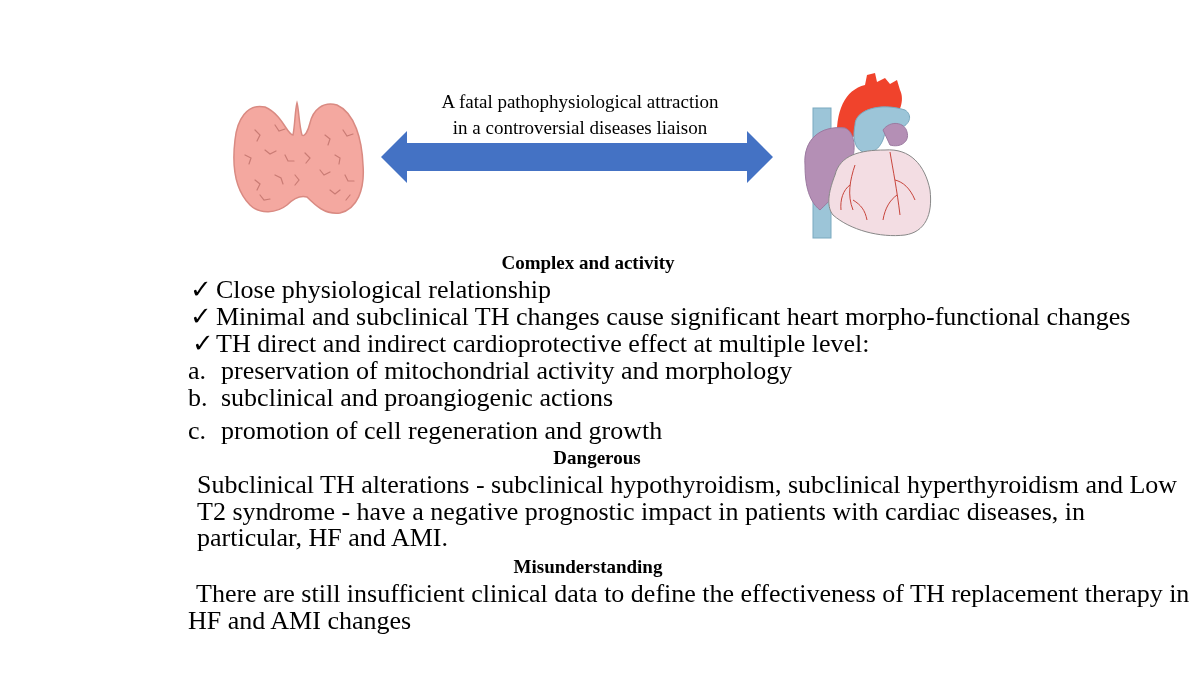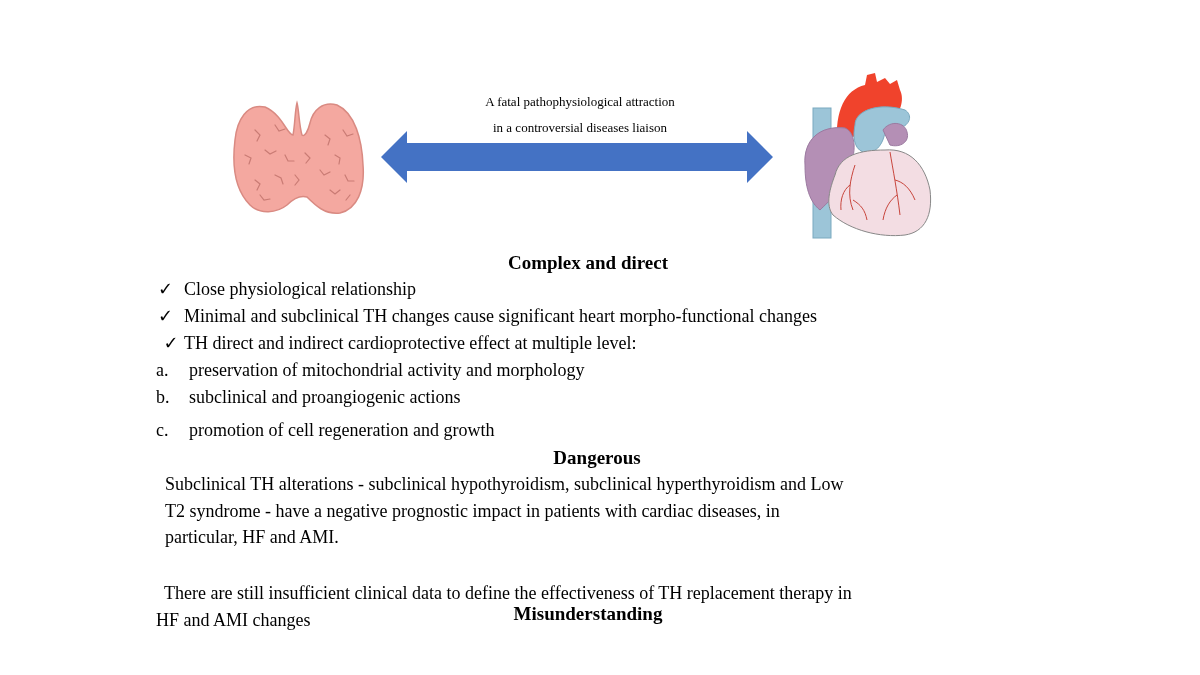--- a/index.html
+++ b/index.html
@@ -1,21 +1,21 @@
 <!DOCTYPE html>
 <html><head>
   <meta charset="utf-8">
   <style>
     html, body { margin:0; padding:0; background:#ffffff; }
     body { width:1200px; height:675px; position:relative; overflow:hidden;
            font-family: "Liberation Serif", "DejaVu Serif", serif; color:#000; }
     .abs { position:absolute; }
-    .title-text { font-size:13px; line-height:24px; text-align:center; white-space:nowrap; }
+    .title-text { font-size:19px; line-height:24px; text-align:center; white-space:nowrap; }
     .heading { font-size:19px; font-weight:bold; text-align:center; white-space:nowrap; line-height:24px; }
-    .line { font-size:18px; line-height:27px; white-space:nowrap; }
+    .line { font-size:26px; line-height:27px; white-space:nowrap;margin-left:32px; }
     .mark { display:inline-block; width:26px; }
     .letter { display:inline-block; width:33px; }
   </style>
 </head>
 <body>
 
 <div class="abs" style="left:225px; top:95px; width:150px; height:125px;">
   <svg width="150" height="125" viewBox="0 0 150 125">
     <path d="M40 12 C22 8 12 25 10 45 C7 70 10 95 25 110 C35 120 52 118 62 110 C68 104 75 100 82 102 C90 110 100 120 115 118 C132 114 140 95 138 70 C137 45 130 18 112 10 C98 6 88 15 85 28 C83 36 80 42 77 40 C74 30 74 15 72 8 C70 15 70 30 68 40 C62 40 58 20 40 12 Z" fill="#f4a8a0" stroke="#d98a82" stroke-width="1.5"></path>
     <g stroke="#c97b74" stroke-width="1.2" fill="none" stroke-linecap="round">
@@ -64,21 +64,21 @@
 
     <path d="M40 105 C45 85 65 80 90 80 C115 78 130 95 135 120 C138 145 130 162 110 165 C85 168 55 160 38 145 C30 135 35 118 40 105 Z" fill="#f3dde3" stroke="#888" stroke-width="1"></path>
 
     <g stroke="#c8453c" stroke-width="1" fill="none">
       <path d="M95 82 C98 100 102 120 105 145 M100 110 C108 112 115 118 120 130 M102 125 C95 130 90 138 88 150"></path>
       <path d="M60 95 C55 110 52 125 58 140 M55 115 C48 120 45 130 46 140 M58 130 C66 135 70 140 72 150"></path>
     </g>
   </svg>
 </div>
 
-<div class="abs heading" style="left:388px; top:251px; width:400px;">Complex and direct</div>
+<div class="abs heading" style="left:388px; top:251px; width:400px;">Complex and activity</div>
 
 <div class="abs line" style="left:158px; top:276px;">
   <span class="mark">✓</span><span>Close physiological relationship</span>
 </div>
 <div class="abs line" style="left:158px; top:303px;">
   <span class="mark">✓</span><span>Minimal and subclinical TH changes cause significant heart morpho-functional changes</span>
 </div>
 <div class="abs line" style="left:158px; top:330px;text-align:center;">
   <span class="mark">✓</span><span>TH direct and indirect cardioprotective effect at multiple level:</span>
 </div>
@@ -91,15 +91,15 @@
 </div>
 <div class="abs line" style="left:156px; top:417px;">
   <span class="letter">c.</span><span>promotion of cell regeneration and growth</span>
 </div>
 
 <div class="abs heading" style="left:397px; top:446px; width:400px;">Dangerous</div>
 <div class="abs line" style="left:165px; top:471px;">Subclinical TH alterations - subclinical hypothyroidism, subclinical hyperthyroidism and Low</div>
 <div class="abs line" style="left:165px; top:498px;">T2 syndrome - have a negative prognostic impact in patients with cardiac diseases, in</div>
 <div class="abs line" style="left:165px; top:524px;">particular, HF and AMI.</div>
 
-<div class="abs heading" style="left:388px; top:555px; width:400px;margin-top:47px;">Misunderstanding</div>
+<div class="abs heading" style="left:388px; top:555px; width:400px;">Misunderstanding</div>
 <div class="abs line" style="left:164px; top:580px;">There are still insufficient clinical data to define the effectiveness of TH replacement therapy in</div>
 <div class="abs line" style="left:156px; top:607px;">HF and AMI changes</div>
 
 </body></html>

